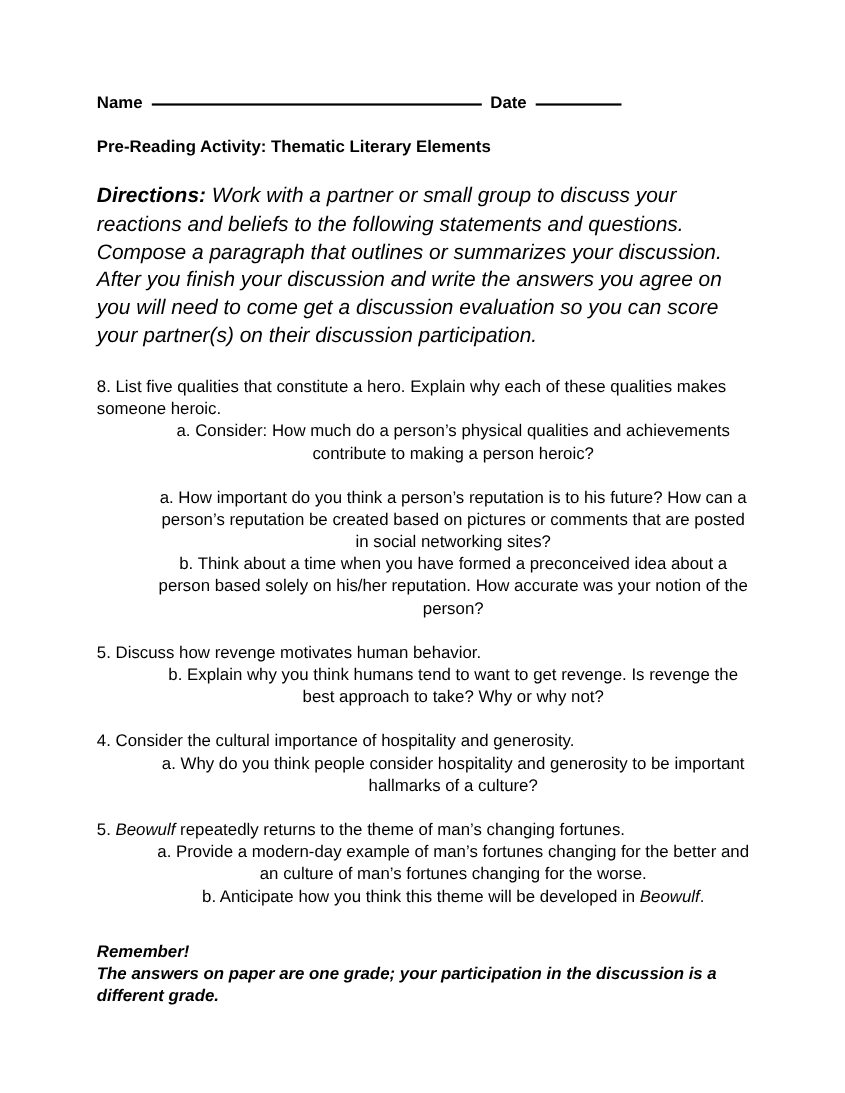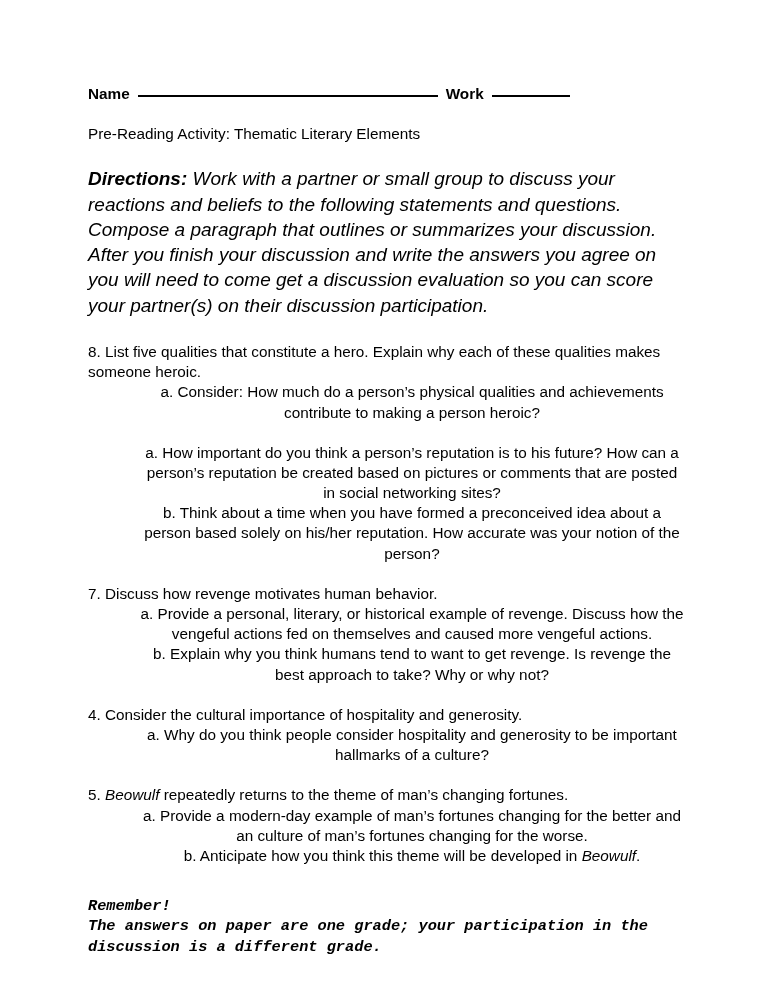--- a/index.html
+++ b/index.html
@@ -46,21 +46,21 @@
     border-bottom: 2px solid #000;
     height: 0;
     position: relative;
     top: -2px;
   }
   .rule-name { width: 300px; margin: 0 8px 0 8px; }
   .rule-date { width: 78px; margin: 0 0 0 8px; }
 
   
   .doc-title {
-    font-weight: normal;
+    font-weight: bold;
     font-size: 15.3px;
     margin: 0 0 22px 0;
   }
 
   
   .directions {
     font-style: italic;
     font-size: 19px;
     line-height: 1.33;
     margin: 0 0 24px 0;
@@ -85,32 +85,32 @@
   .ital { font-style: italic; }
 
   
   .remember {
     font-weight: bold;
     font-style: italic;
     font-size: 15.3px;
     line-height: 1.33;
     margin: 30px 0 0 0;
   }
-  .remember p { margin: 0; font-family: Liberation Mono, monospace; }
+  .remember p { margin: 0; }
 </style>
 </head>
 <body>
 
 <div class="page">
   <div class="doc-body">
 
     <div class="namedate-row">
       <span class="field-label">Name</span>
       <span class="rule rule-name"></span>
-      <span class="field-label">Work</span>
+      <span class="field-label">Date</span>
       <span class="rule rule-date"></span>
     </div>
 
     <div class="doc-title">Pre-Reading Activity: Thematic Literary Elements</div>
 
     <div class="directions">
       <p><span class="lead">Directions:</span><span> Work with a partner or small group to discuss your reactions and beliefs to the following statements and questions. Compose a paragraph that outlines or summarizes your discussion.</span></p>
       <p>After you finish your discussion and write the answers you agree on you will need to come get a discussion evaluation so you can score your partner(s) on their discussion participation.</p>
     </div>
 
@@ -118,22 +118,21 @@
       <p class="q-stem">8. List five qualities that constitute a hero. Explain why each of these qualities makes someone heroic.</p>
       <p class="q-sub">a. Consider: How much do a person’s physical qualities and achievements contribute to making a person heroic?</p>
     </div>
 
     <div class="question-block">
       <p class="q-sub">a. How important do you think a person’s reputation is to his future? How can a person’s reputation be created based on pictures or comments that are posted in social networking sites?</p>
       <p class="q-sub">b. Think about a time when you have formed a preconceived idea about a person based solely on his/her reputation. How accurate was your notion of the person?</p>
     </div>
 
     <div class="question-block">
-      <p class="q-stem">7. Discuss how revenge motivates human behavior.</p>
-      <p class="q-sub">a. Provide a personal, literary, or historical example of revenge. Discuss how the vengeful actions fed on themselves and caused more vengeful actions.</p>
+      <p class="q-stem">5. Discuss how revenge motivates human behavior.</p>
       <p class="q-sub">b. Explain why you think humans tend to want to get revenge. Is revenge the best approach to take? Why or why not?</p>
     </div>
 
     <div class="question-block">
       <p class="q-stem">4. Consider the cultural importance of hospitality and generosity.</p>
       <p class="q-sub">a. Why do you think people consider hospitality and generosity to be important hallmarks of a culture?</p>
     </div>
 
     <div class="question-block">
       <p class="q-stem"><span>5. </span><span class="ital">Beowulf</span><span> repeatedly returns to the theme of man’s changing fortunes.</span></p>

